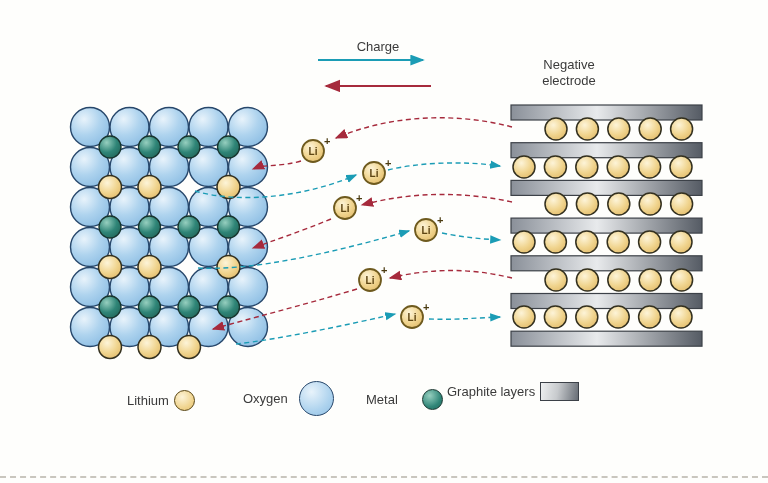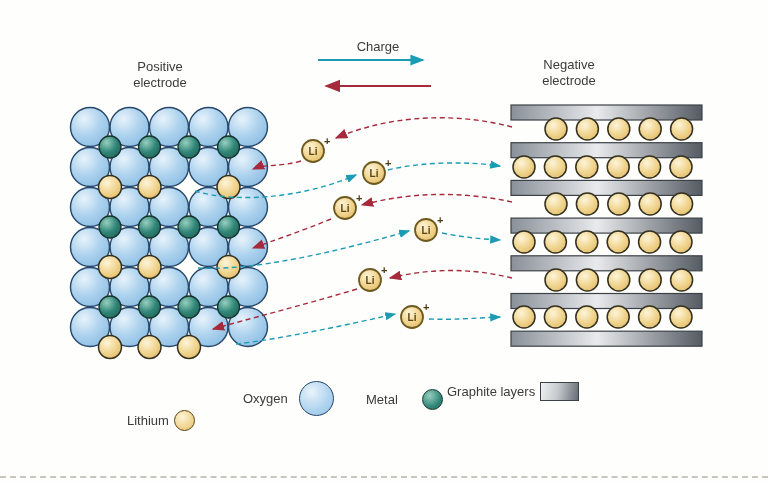--- a/index.html
+++ b/index.html
@@ -201,28 +201,27 @@
         <text x="370" y="283.5" text-anchor="middle" font-size="10" font-weight="bold" fill="#5d4512">Li</text>
         <text x="381" y="274" font-size="11" font-weight="bold" fill="#4a3a10">+</text>
       </g>
       <g>
         <circle cx="412" cy="317" r="11" fill="url(#gL)" stroke="#6e5a1e" stroke-width="1.8"></circle>
         <text x="412" y="320.5" text-anchor="middle" font-size="10" font-weight="bold" fill="#5d4512">Li</text>
         <text x="423" y="311" font-size="11" font-weight="bold" fill="#4a3a10">+</text>
       </g>
     </svg>
 
-  <div class="lbl" style="left:110px;top:59px;width:100px;">Positive electrode</div>
 
   <div class="lbl" style="left:519px;top:57px;width:100px;">Negative electrode</div>
 
   <div class="lbl" style="left:330px;top:39px;width:96px;">Charge</div>
 
 
-  <div class="legend-item" style="left:127px;top:410px;align-items:center;">
+  <div class="legend-item" style="left:127px;top:390px;align-items:center;">
     <span>Lithium</span>
     <span class="sw sw-li"></span>
   </div>
 
   <div class="legend-item" style="left:243px;top:381px;gap:11px;">
     <span>Oxygen</span>
     <span class="sw sw-ox"></span>
   </div>
 
   <div class="legend-item" style="left:366px;top:389px;gap:24px;">

